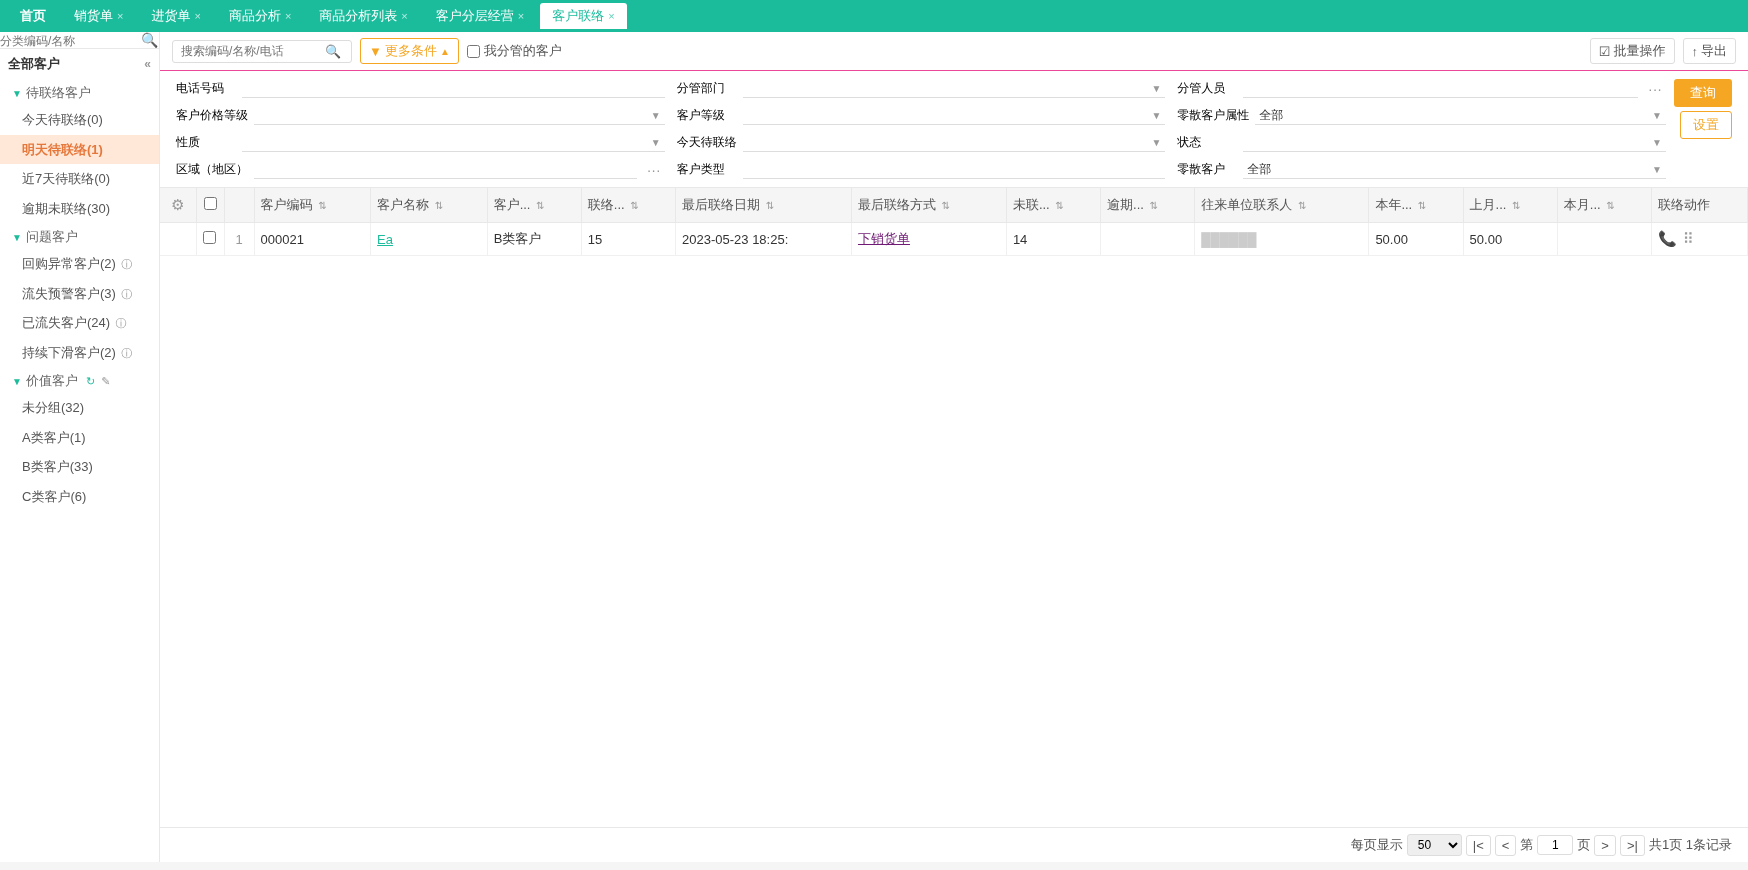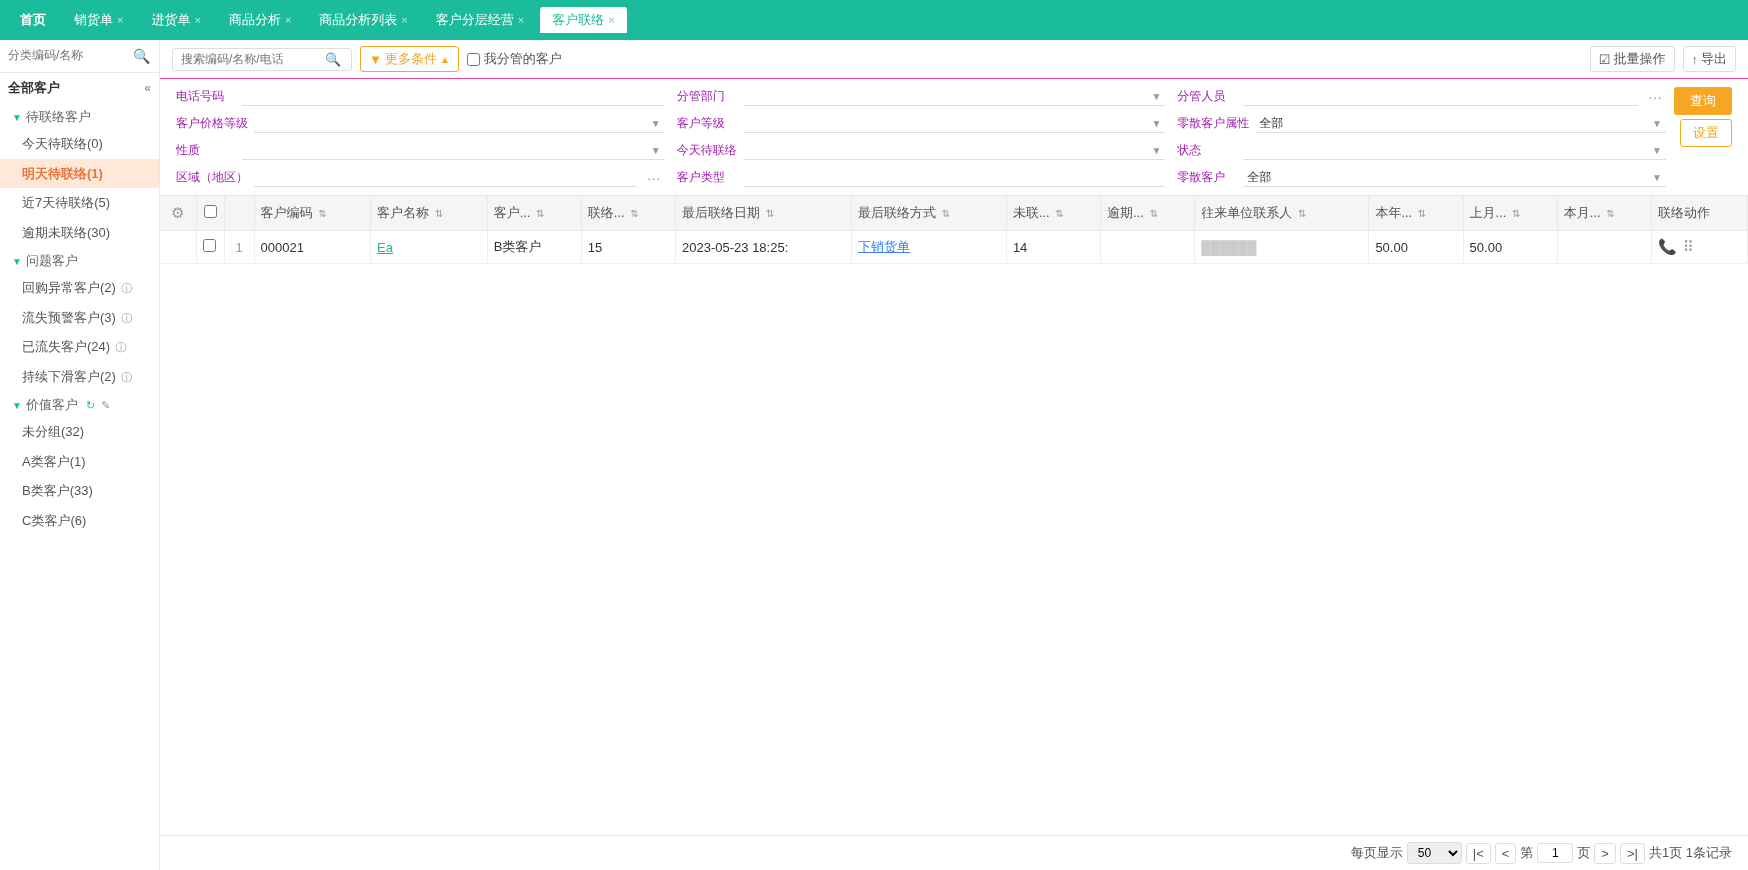--- a/index.html
+++ b/index.html
@@ -1,21 +1,21 @@
 <!DOCTYPE html>
 <html><head>
   <meta charset="utf-8">
   <style>
     * { box-sizing: border-box; margin: 0; padding: 0; font-family: 'Microsoft YaHei', Arial, sans-serif; font-size: 13px; }
     body { background: #f5f5f5; overflow: hidden; }
 
     
     .top-nav {
       background: #1abc9c;
-      height: 40px;
+      height: 32px;
       display: flex;
       align-items: center;
       padding: 0 8px;
       gap: 4px;
     }
     .nav-item {
       color: #fff;
       padding: 4px 12px;
       border-radius: 3px 3px 0 0;
       cursor: pointer;
@@ -38,22 +38,21 @@
     
     .sidebar {
       width: 160px;
       background: #fff;
       border-right: 1px solid #e8e8e8;
       overflow-y: auto;
       flex-shrink: 0;
     }
     .sidebar-search {
       display: flex;
-      align-items: flex-start;
-      padding: 8px;
+      align-items: flex-end;
       border-bottom: 1px solid #e8e8e8;
       gap: 4px;
     }
     .sidebar-search input {
       border: none;
       outline: none;
       font-size: 12px;
       width: 100%;
       color: #999;
     }
@@ -175,21 +174,21 @@
     }
     .adv-filter-row:last-child { margin-bottom: 0; }
     .filter-field {
       display: flex;
       align-items: center;
       gap: 6px;
       flex: 1;
       min-width: 0;
     }
     .filter-label {
-      color: #a21caf;
+      color: #000000;
       font-size: 12px;
       white-space: nowrap;
       min-width: 60px;
     }
     .filter-input {
       border: none;
       border-bottom: 1px solid #ddd;
       outline: none;
       font-size: 12px;
       flex: 1;
@@ -374,21 +373,21 @@
       <span class="arrow">▼</span>
       <span>待联络客户</span>
     </div>
     <div class="sidebar-item">
       <span>今天待联络(0)</span>
     </div>
     <div class="sidebar-item active">
       <span>明天待联络(1)</span>
     </div>
     <div class="sidebar-item">
-      <span>近7天待联络(5)</span>
+      <span>近7天待联络(0)</span>
     </div>
     <div class="sidebar-item">
       <span>逾期未联络(30)</span>
     </div>
 
     <div class="sidebar-group-title">
       <span class="arrow">▼</span>
       <span>问题客户</span>
     </div>
     <div class="sidebar-item">
@@ -624,21 +623,21 @@
         <tbody id="table-body">
         <tr>
       <td></td>
       <td><input type="checkbox" style=""></td>
       <td class="row-num">1</td>
       <td>000021</td>
       <td style="color:#1abc9c;text-decoration:underline;cursor:pointer;">Ea</td>
       <td>B类客户</td>
       <td>15</td>
       <td>2023-05-23 18:25:</td>
-      <td style="color:#3b82f6;text-decoration:underline;cursor:pointer;">下销货单</td>
+      <td style="color:#701a75;text-decoration:underline;cursor:pointer;">下销货单</td>
       <td>14</td>
       <td></td>
       <td style="color:#ccc;">██████</td>
       <td>50.00</td>
       <td>50.00</td>
       <td></td>
       <td>
         <div class="action-icons">
           <span class="action-icon" title="联络">📞</span>
           <span class="action-icon" title="更多">⠿</span>

